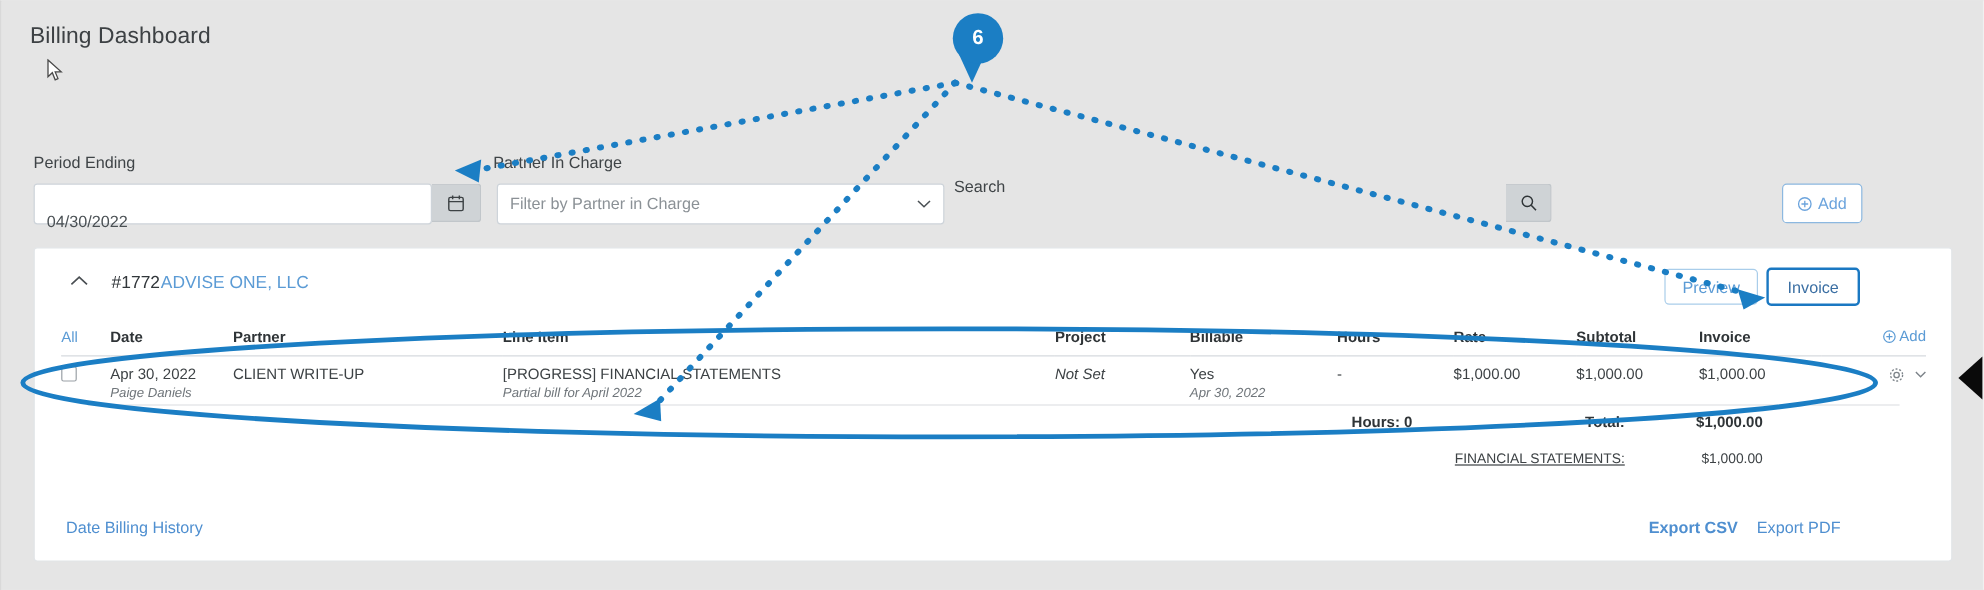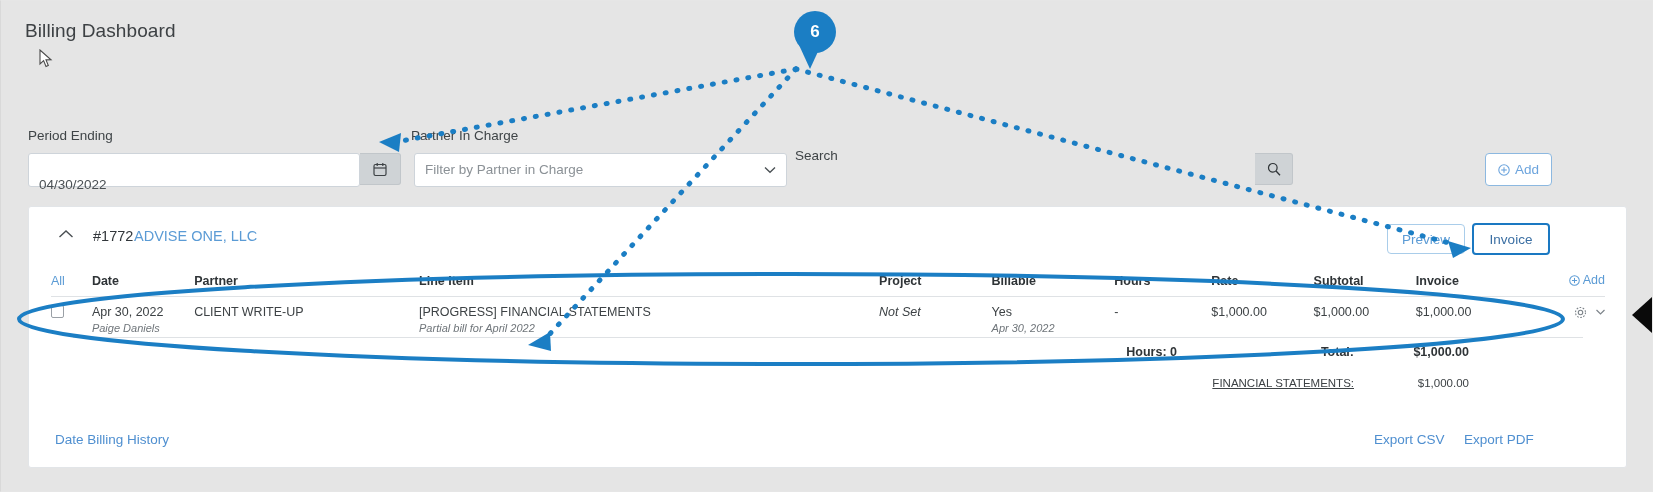--- a/index.html
+++ b/index.html
@@ -216,21 +216,21 @@
     font-size: 11.5px; color: #3d4245;
   }
 
   .foot-link {
     position: absolute;
     font-size: 13.5px;
     color: #4f8fd0;
     top: 225px;
   }
   #show-history { left: 26px; }
-  #export-csv { left: 1345px; }
+  #export-csv { left: 1345px; font-weight: bold; }
   #export-pdf { left: 1435px; }
 
   
   #overlay {
     position: absolute;
     left: 0; top: 0;
     width: 1653px; height: 492px;
     pointer-events: none;
   }
   .step-badge {

